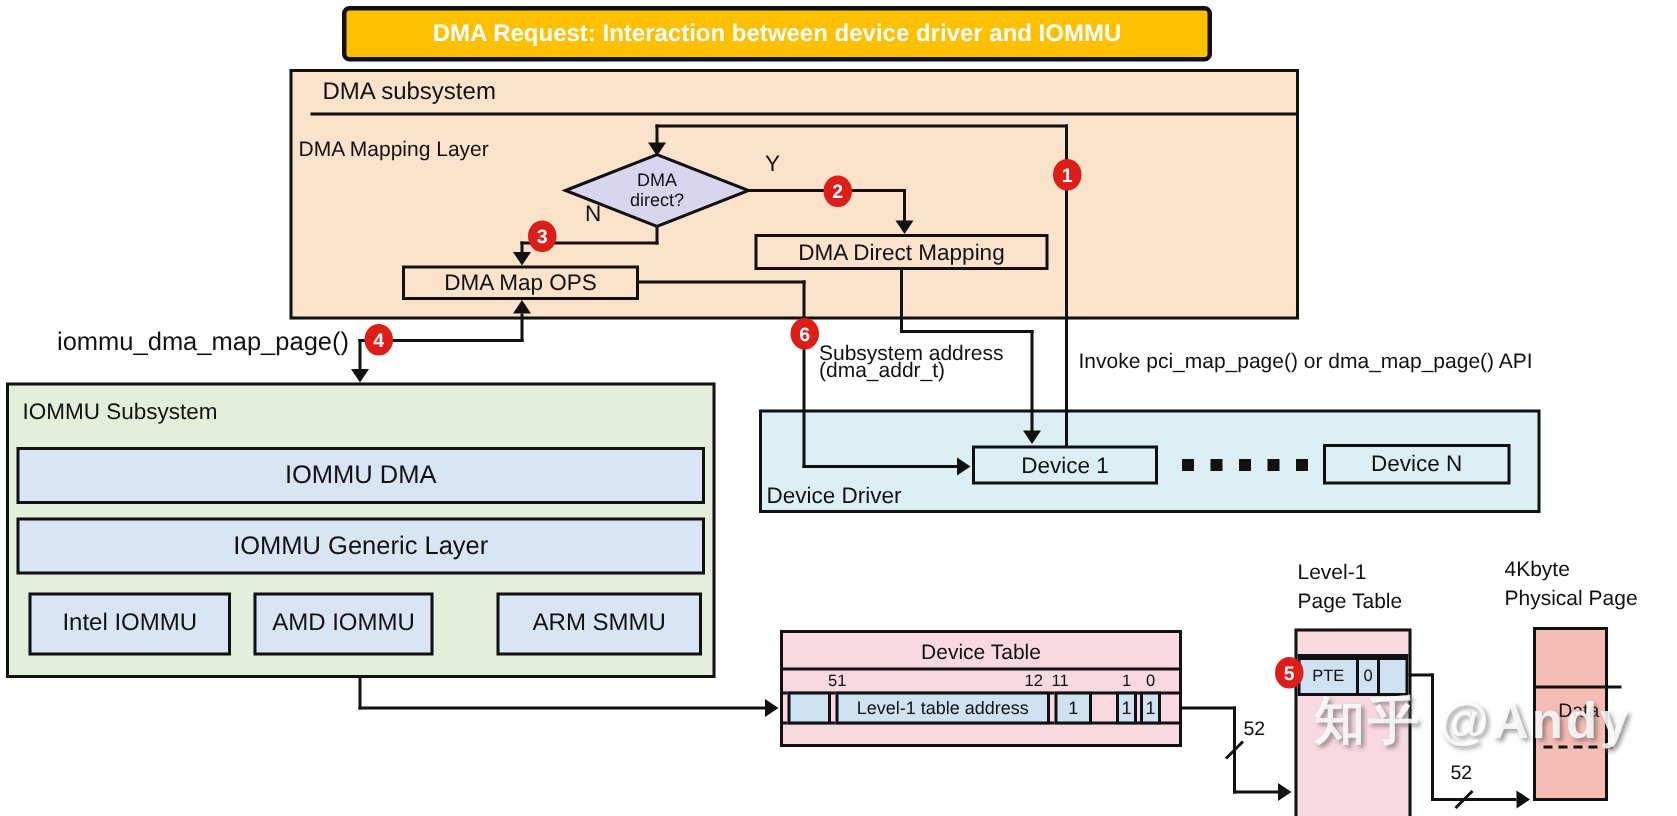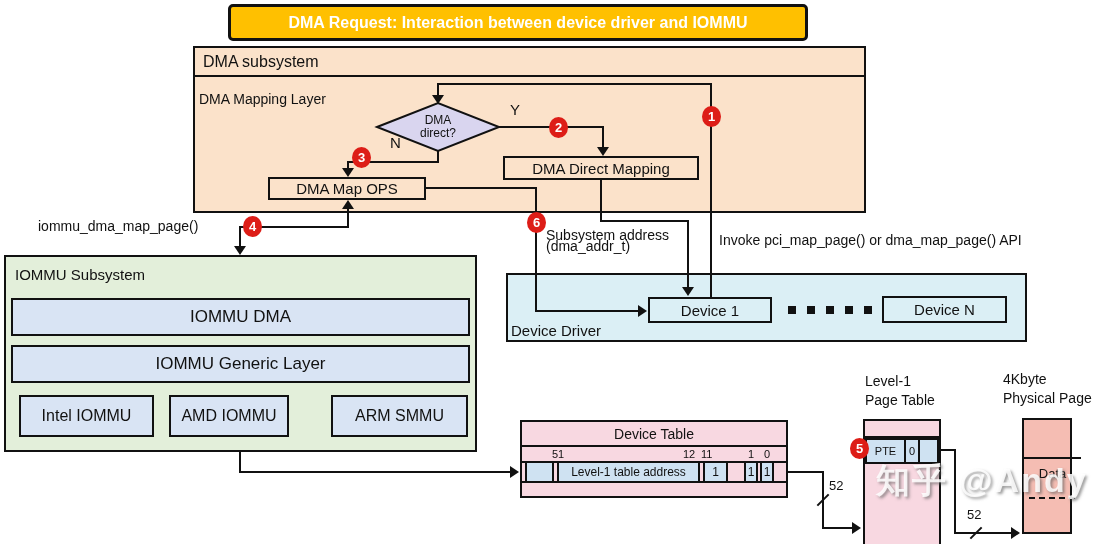--- a/index.html
+++ b/index.html
@@ -47,21 +47,21 @@
 </style>
 </head>
 <body>
 
 <div class="canvas">
 
   <div class="box title-banner center" style="left:228px;top:4px;width:580px;height:37px;">
     <span>DMA Request: Interaction between device driver and IOMMU</span>
   </div>
 
-  <div class="box peach" style="left:193px;top:46px;width:673px;height:167px;z-index:1;">
+  <div class="box peach" style="left:193px;top:46px;width:673px;height:167px;z-index:1;padding-left:12px;">
     <div style="height:29px;border-bottom:2px solid #111;display:flex;align-items:center;padding-left:8px;font-size:16px;">
       <span>DMA subsystem</span>
     </div>
     <div class="label" style="left:4px;top:43px;font-size:14px;">DMA Mapping Layer</div>
   </div>
 
   <svg class="abs" style="left:374px;top:100px;z-index:3;" width="128" height="55">
     <polygon points="3,27 64,3 125,27 64,51" fill="#D9D5EF" stroke="#111" stroke-width="2"></polygon>
   </svg>
   <div class="abs decision-text" style="left:374px;top:114px;width:128px;">
@@ -78,21 +78,21 @@
     <span>DMA Map OPS</span>
   </div>
 
   <div class="step" style="left:702px;top:106px;">1</div>
   <div class="step" style="left:549px;top:117px;">2</div>
   <div class="step" style="left:352px;top:147px;">3</div>
   <div class="step" style="left:243px;top:216px;">4</div>
   <div class="step" style="left:850px;top:438px;">5</div>
   <div class="step" style="left:527px;top:212px;">6</div>
 
-  <div class="label" style="left:38px;top:218px;font-size:14px;">iommu_dma_map_page()</div>
+  <div class="label" style="left:38px;top:218px;font-size:17px;">iommu_dma_map_page()</div>
   <div class="label" style="left:546px;top:227px;font-size:14px;">Subsystem address</div>
   <div class="label" style="left:546px;top:238px;font-size:14px;">(dma_addr_t)</div>
   <div class="label" style="left:719px;top:232px;font-size:14px;">Invoke pci_map_page() or dma_map_page() API</div>
   <div class="label" style="left:829px;top:478px;font-size:13px;">52</div>
   <div class="label" style="left:967px;top:507px;font-size:13px;">52</div>
 
   <div class="box green" style="left:4px;top:255px;width:473px;height:197px;z-index:1;">
     <div class="label" style="left:9px;top:9px;font-size:15px;">IOMMU Subsystem</div>
     <div class="box bluebar center" style="left:5px;top:41px;width:459px;height:38px;font-size:17px;">
       <span>IOMMU DMA</span>

